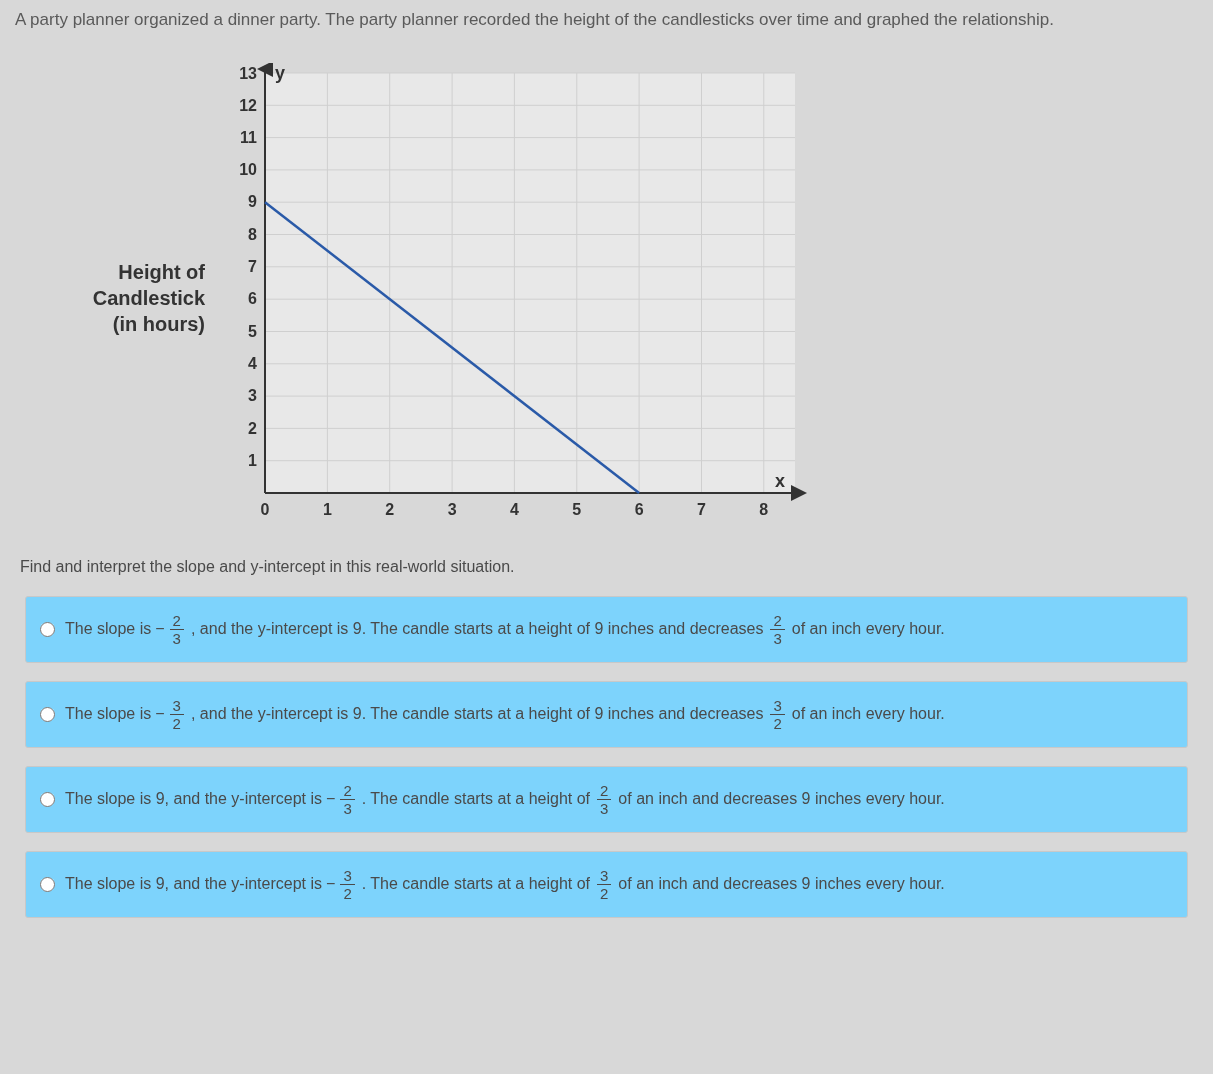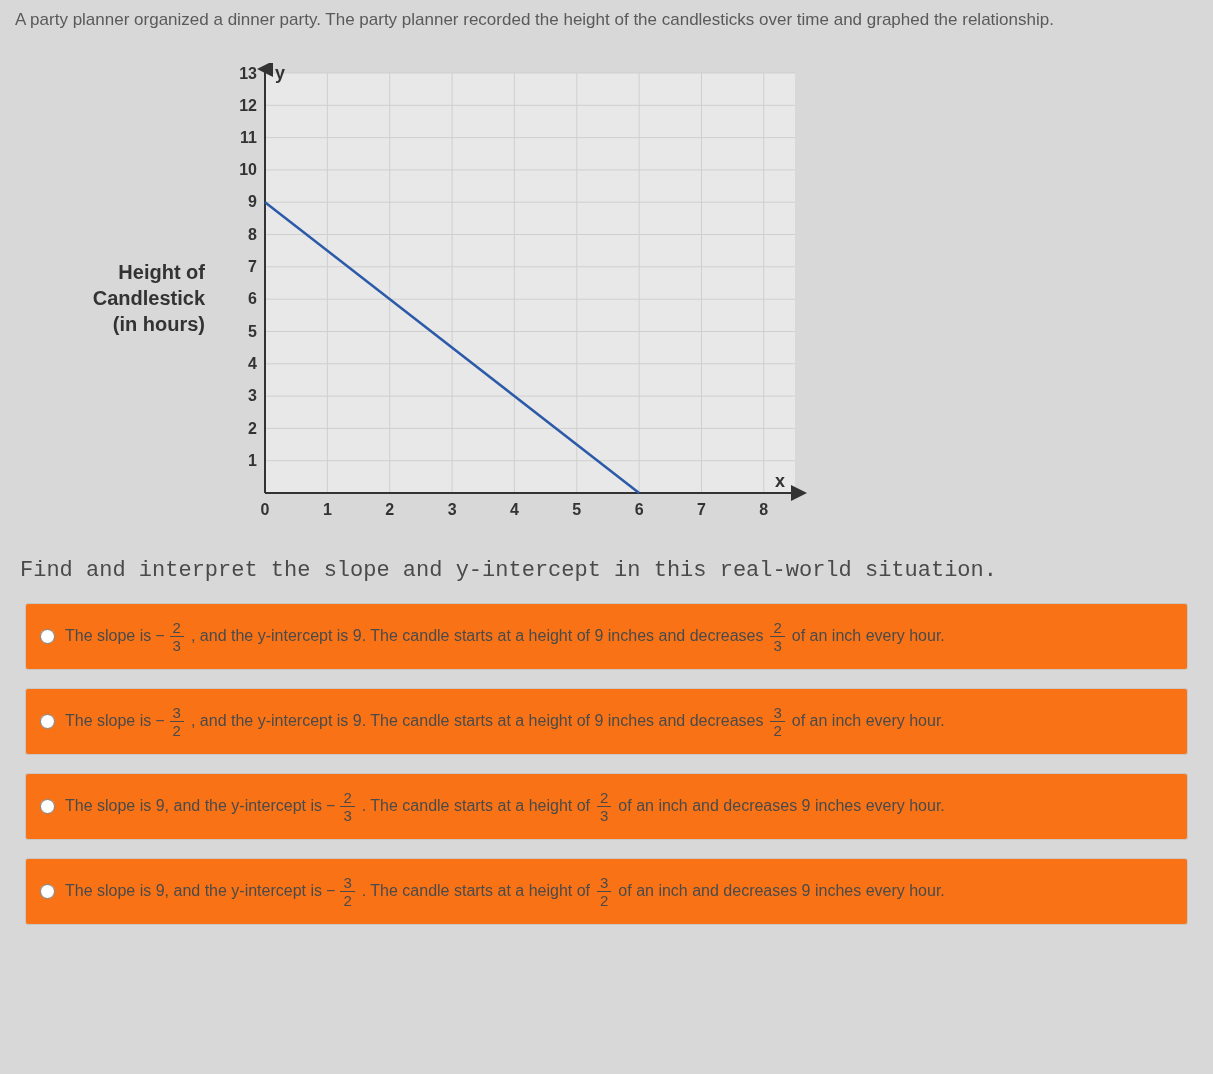--- a/index.html
+++ b/index.html
@@ -36,28 +36,27 @@
     }
     .chart-svg { display: block; }
     .xlabel {
       font-size: 20px;
       font-weight: bold;
       color: #333;
       text-align: center;
       margin-top: 8px;
     }
     .prompt {
-      font-size: 22px;
+      font-size: 16px;
       color: #4a4a4a;
       margin: 25px 0 20px 5px;
-      font-family: Liberation Mono, monospace;
     }
     .options { display: flex; flex-direction: column; gap: 18px; padding: 0 10px; }
     .option {
-      background: #f97316;
+      background: #7dd3fc;
       border: 1px solid #c8c8c8;
       border-radius: 3px;
       padding: 16px 14px;
       display: flex;
       align-items: center;
       gap: 10px;
       font-size: 16px;
       color: #4a4a4a;
     }
     .option input[type=radio] { width: 15px; height: 15px; flex-shrink: 0; }

